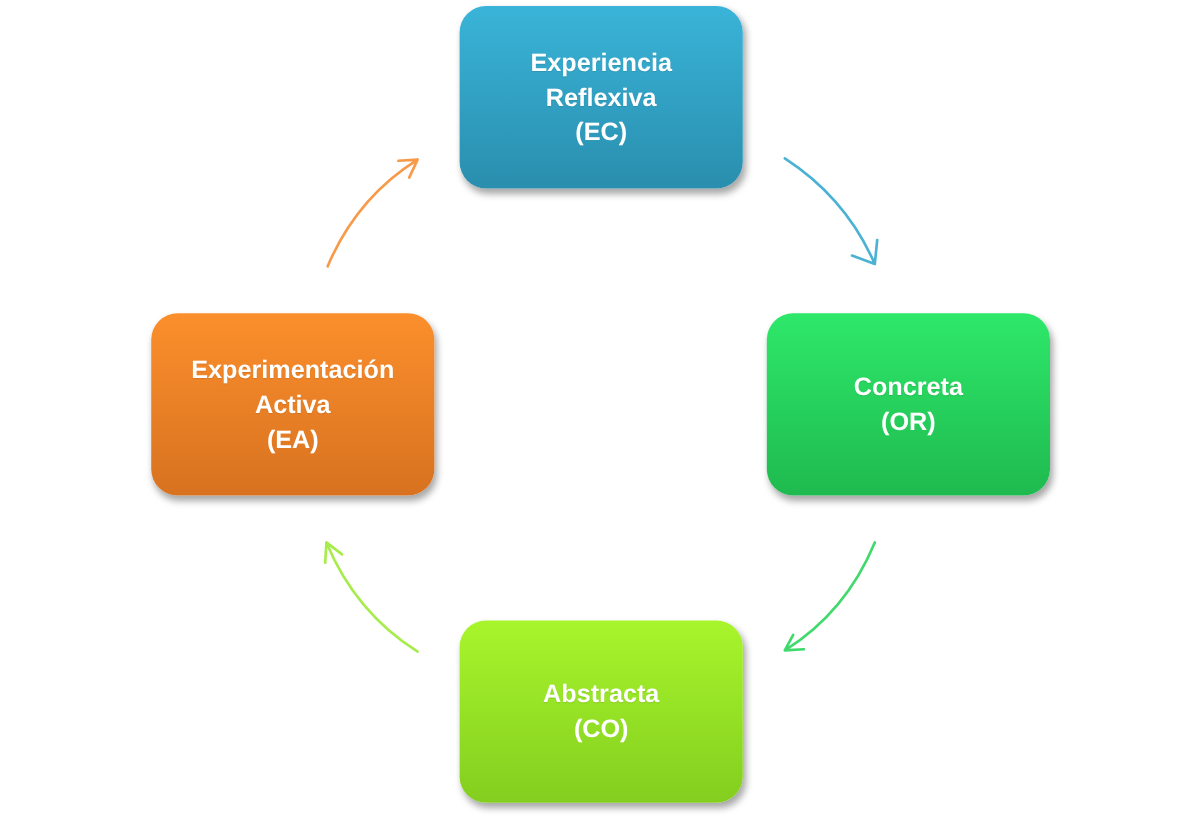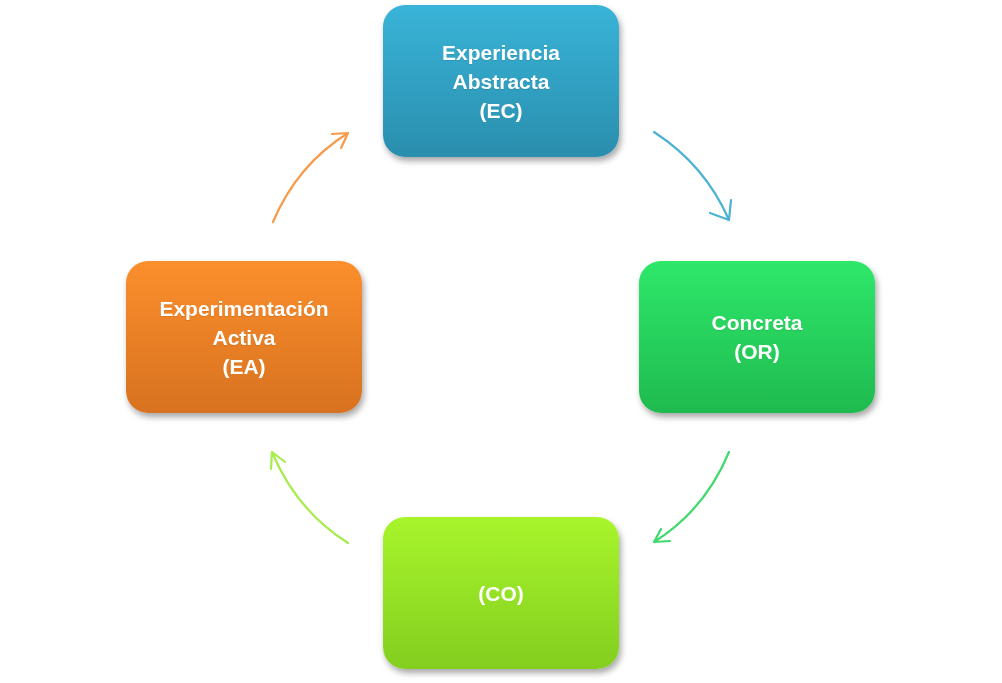--- a/index.html
+++ b/index.html
@@ -27,30 +27,31 @@
   <g fill="none" stroke-width="2.2" stroke-linecap="round" stroke-linejoin="round">
     <path id="arrow-ec-or" d="M654,132 Q705,165 729,220 M710,213 L729,220 L731,200" stroke="#4bb2d3"></path>
     <path id="arrow-or-co" d="M729,452 Q705,510 654,542 M661,529 L654,542 L670,541" stroke="#3fd96c"></path>
     <path id="arrow-co-ea" d="M348,543 Q296,510 272,452 M271,469 L272,452 L285,462" stroke="#a6ec4a"></path>
     <path id="arrow-ea-ec" d="M273,222 Q297,165 348,133 M332,134 L348,133 L341,148" stroke="#f79a4a"></path>
   </g>
 </svg>
 
 <div class="node" id="node-ec">
   <div class="line">Experiencia</div>
-  <div class="line">Abstracta</div>
+  <div class="line">Reflexiva</div>
   <div class="abbr">(EC)</div>
 </div>
 
 <div class="node" id="node-or">
   <div class="line">Concreta</div>
   <div class="abbr">(OR)</div>
 </div>
 
 <div class="node" id="node-co">
+  <div class="line">Abstracta</div>
   <div class="abbr">(CO)</div>
 </div>
 
 <div class="node" id="node-ea">
   <div class="line">Experimentación</div>
   <div class="line">Activa</div>
   <div class="abbr">(EA)</div>
 </div>
 
 </body></html>

